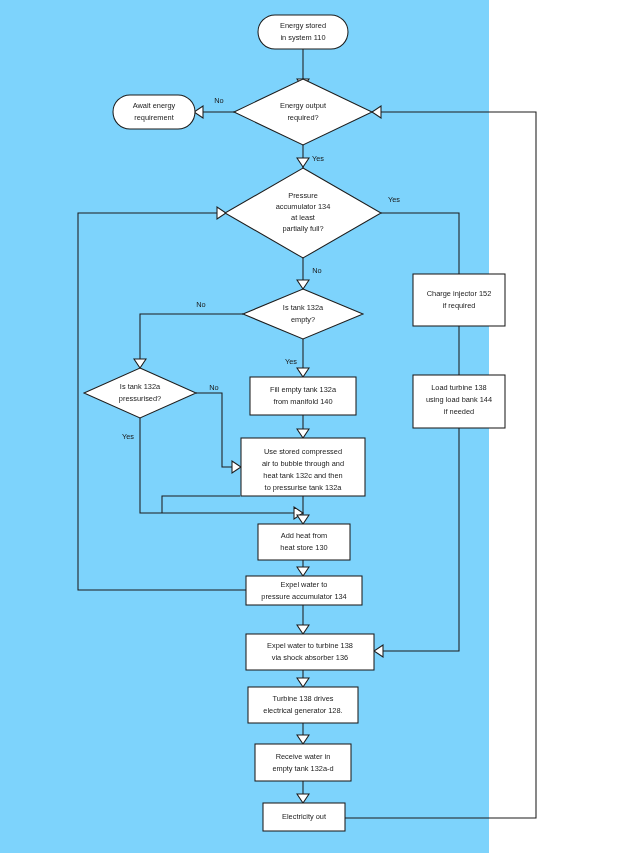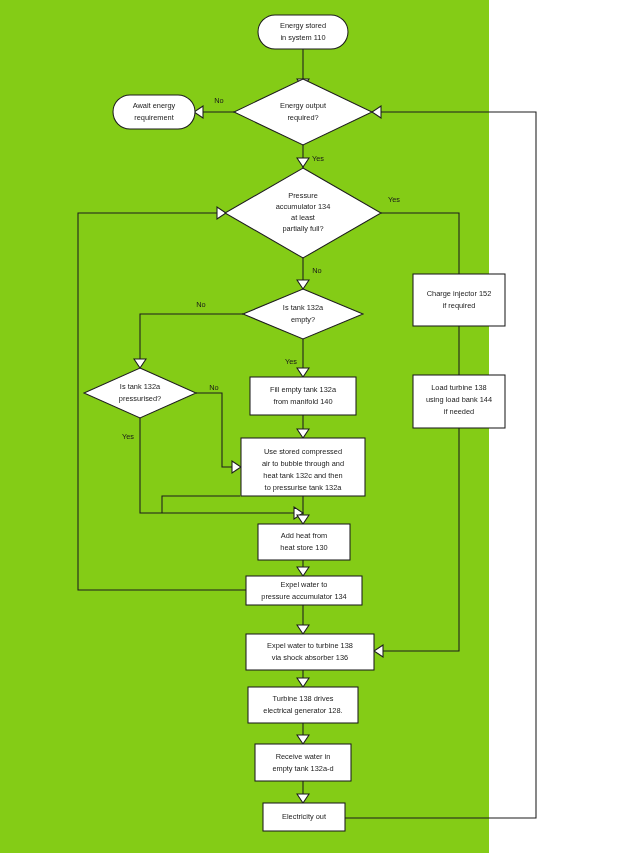--- a/index.html
+++ b/index.html
@@ -1,21 +1,21 @@
 <!DOCTYPE html>
 <html><head>
 <meta charset="utf-8">
 <title>Flowchart</title>
 <style>
   html,body{margin:0;padding:0;background:#ffffff;}
   body{
     font-family:"Liberation Sans","DejaVu Sans",sans-serif;
     width:617px;height:853px;overflow:hidden;
   }
-  #diagram-root{position:relative;width:489px;height:853px;background:#84cc16;}
+  #diagram-root{position:relative;width:489px;height:853px;background:#7dd3fc;}
   svg#flow-svg{position:absolute;left:0;top:0;width:617px;height:853px;}
   .node-text{
     font-family:"Liberation Sans","DejaVu Sans",sans-serif;
     font-size:7.4px;
     fill:#1a1a1a;
     text-anchor:middle;
     dominant-baseline:middle;
   }
   .edge-label{
     font-family:"Liberation Sans","DejaVu Sans",sans-serif;

